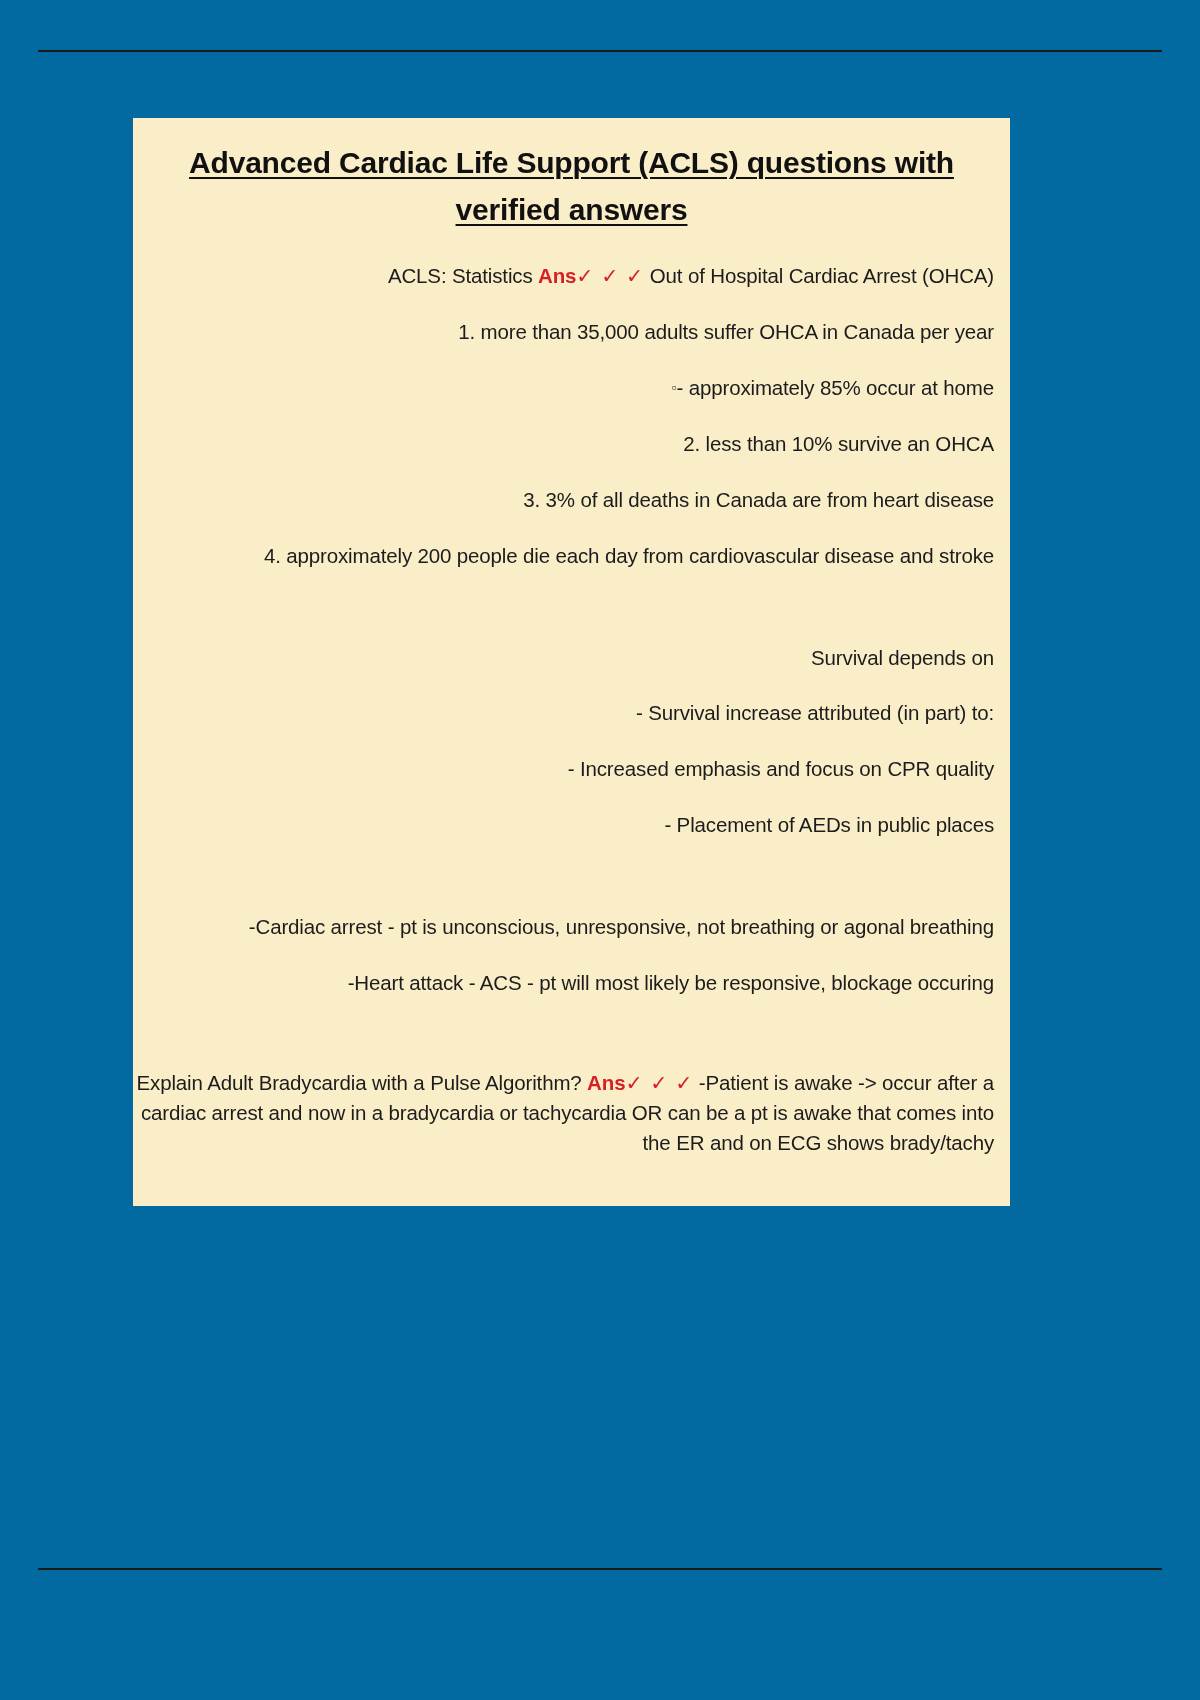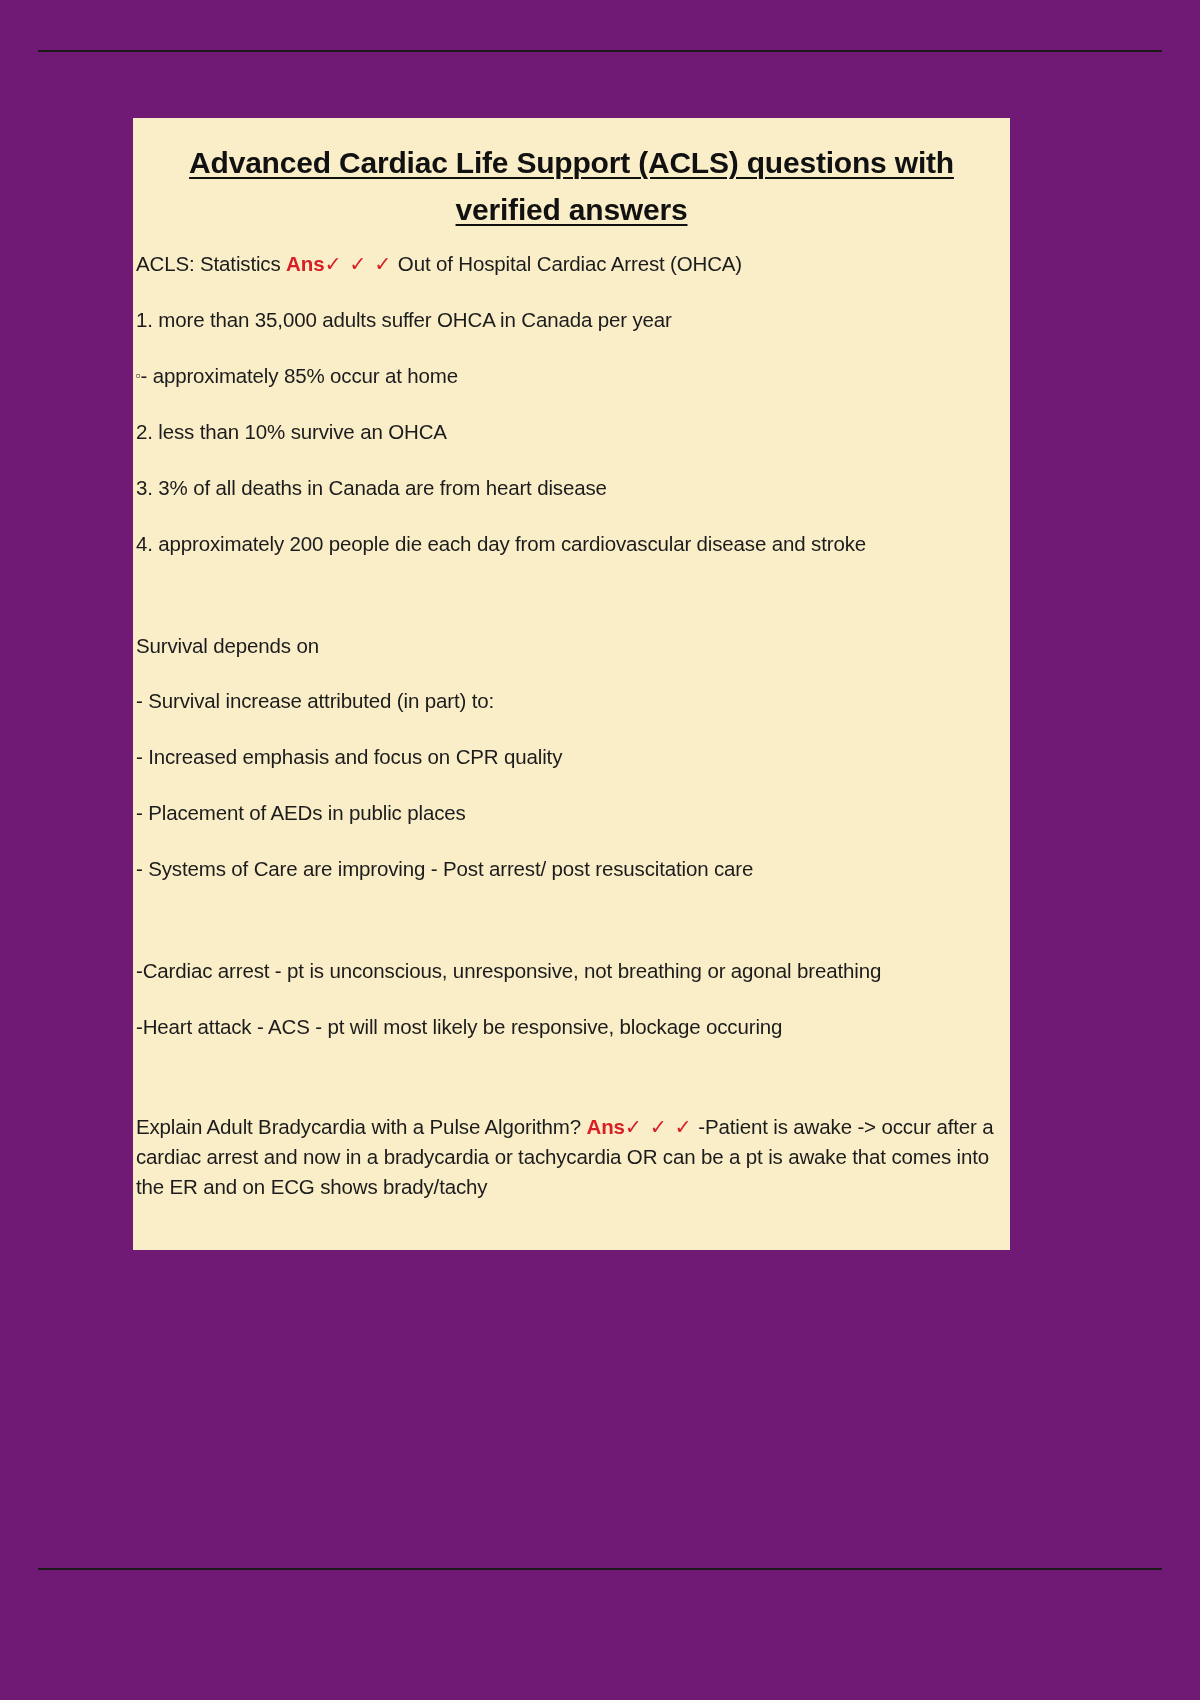--- a/index.html
+++ b/index.html
@@ -10,21 +10,21 @@
   body {
     width: 1200px;
     height: 1700px;
     position: relative;
     font-family: "Liberation Sans", sans-serif;
     -webkit-font-smoothing: antialiased;
   }
   .page {
     position: absolute;
     inset: 0;
-    background: #701a75;
+    background: #0369a1;
   }
   .rule {
     position: absolute;
     left: 38px;
     width: 1124px;
     height: 2px;
     background: #1a1a1a;
   }
   .rule-top { top: 50px; }
   .rule-bottom { top: 1568px; }
@@ -50,21 +50,22 @@
     box-sizing: border-box;
   }
   .title .u {
     text-decoration: underline;
     text-underline-offset: 4px;
     text-decoration-thickness: 2px;
   }
 
   .body {
     padding: 0 16px 0 3px;
-    margin-top: 16px;
+    margin-top: 28px;
+    text-align: right;
   }
 
   .line {
     font-size: 20.5px;
     color: #1c1c1c;
     line-height: 1.46;
     margin: 0 0 26px 0;
     letter-spacing: -0.15px;
   }
   .line.para { margin-bottom: 26px; }
@@ -118,21 +119,20 @@
 
       <p class="line">Survival depends on</p>
 
 
       <p class="line">- Survival increase attributed (in part) to:</p>
 
       <p class="line">- Increased emphasis and focus on CPR quality</p>
 
       <p class="line">- Placement of AEDs in public places</p>
 
-      <p class="line">- Systems of Care are improving - Post arrest/ post resuscitation care</p>
 
       <div class="spacer"></div>
 
       <p class="line para">-Cardiac arrest - pt is unconscious, unresponsive, not breathing or agonal breathing</p>
 
       <p class="line">-Heart attack - ACS - pt will most likely be responsive, blockage occuring</p>
 
       <div class="spacer sm"></div>
 
       <p class="line para"><span>Explain Adult Bradycardia with a Pulse Algorithm? </span><span class="ans">Ans</span><span class="checks">✓ ✓ ✓</span><span> -Patient is awake -&gt; occur after a cardiac arrest and now in a bradycardia or tachycardia OR can be a pt is awake that comes into the ER and on ECG shows brady/tachy</span></p>

